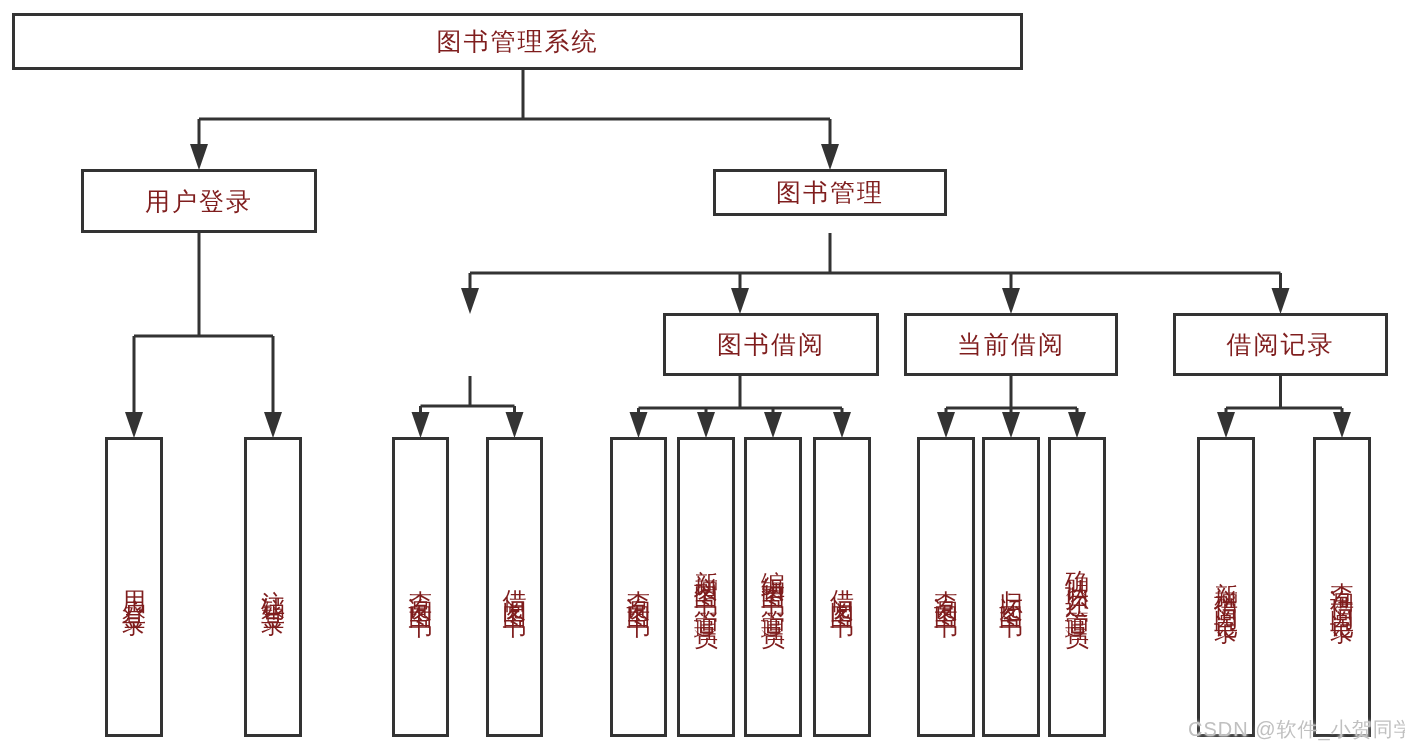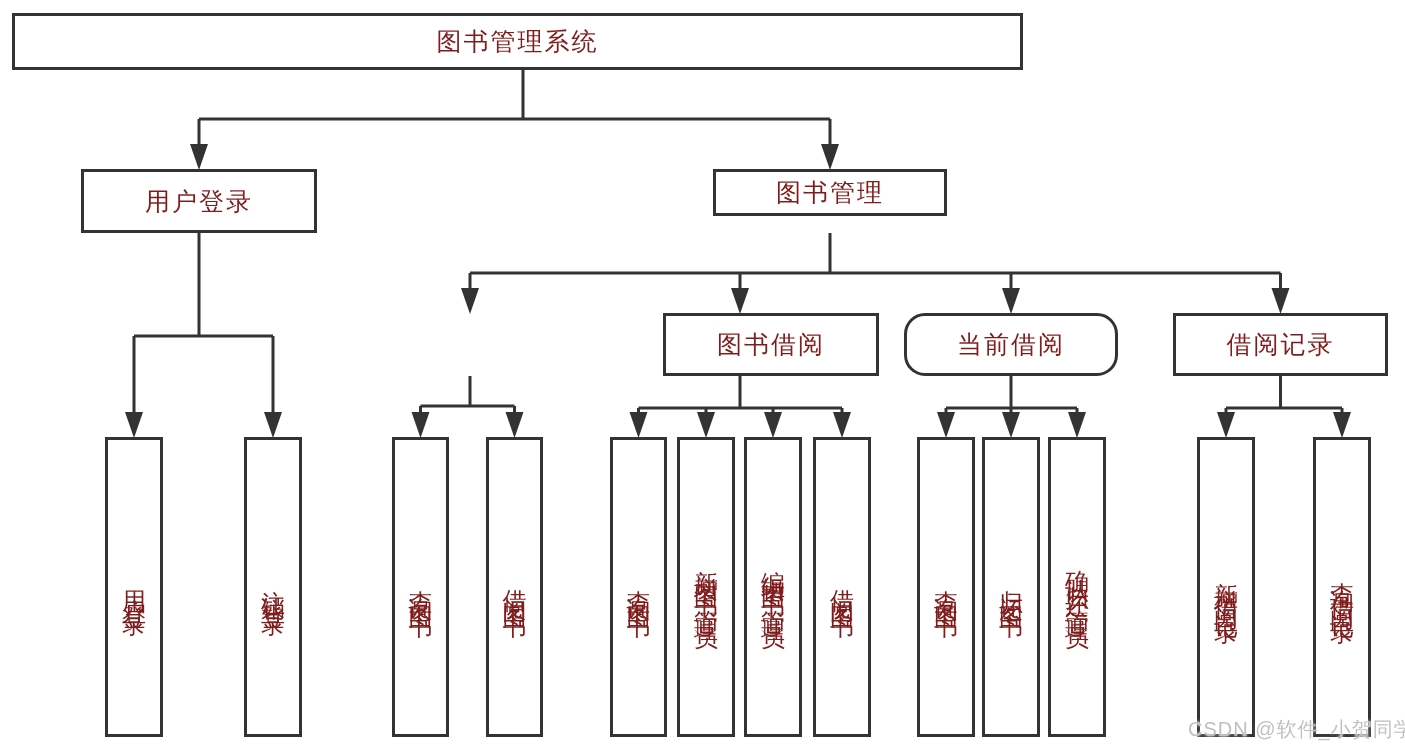--- a/index.html
+++ b/index.html
@@ -111,21 +111,21 @@
     </div>
     <div class="node hbox" style="left: 81px; top: 169px; width: 236px; height: 64px;">
       <span class="htext">用户登录</span>
     </div>
     <div class="node hbox" style="left: 713px; top: 169px; width: 234px; height: 47px;">
       <span class="htext">图书管理</span>
     </div>
     <div class="node hbox" style="left: 632px; top: 313px; width: 216px; height: 63px; margin-left: 31px;">
       <span class="htext">图书借阅</span>
     </div>
-    <div class="node hbox" style="left: 904px; top: 313px; width: 214px; height: 63px; border-radius: 21px;">
+    <div class="node hbox" style="left: 904px; top: 313px; width: 214px; height: 63px;">
       <span class="htext">当前借阅</span>
     </div>
     <div class="node hbox" style="left: 1173px; top: 313px; width: 215px; height: 63px;">
       <span class="htext">借阅记录</span>
     </div>
     <div class="node vbox" style="left: 105px; top: 437px; width: 58px; height: 300px;">
       <span class="vtext">用户登录</span>
     </div>
     <div class="node vbox" style="left: 244px; top: 437px; width: 58px; height: 300px;">
       <span class="vtext">注销登录</span>

